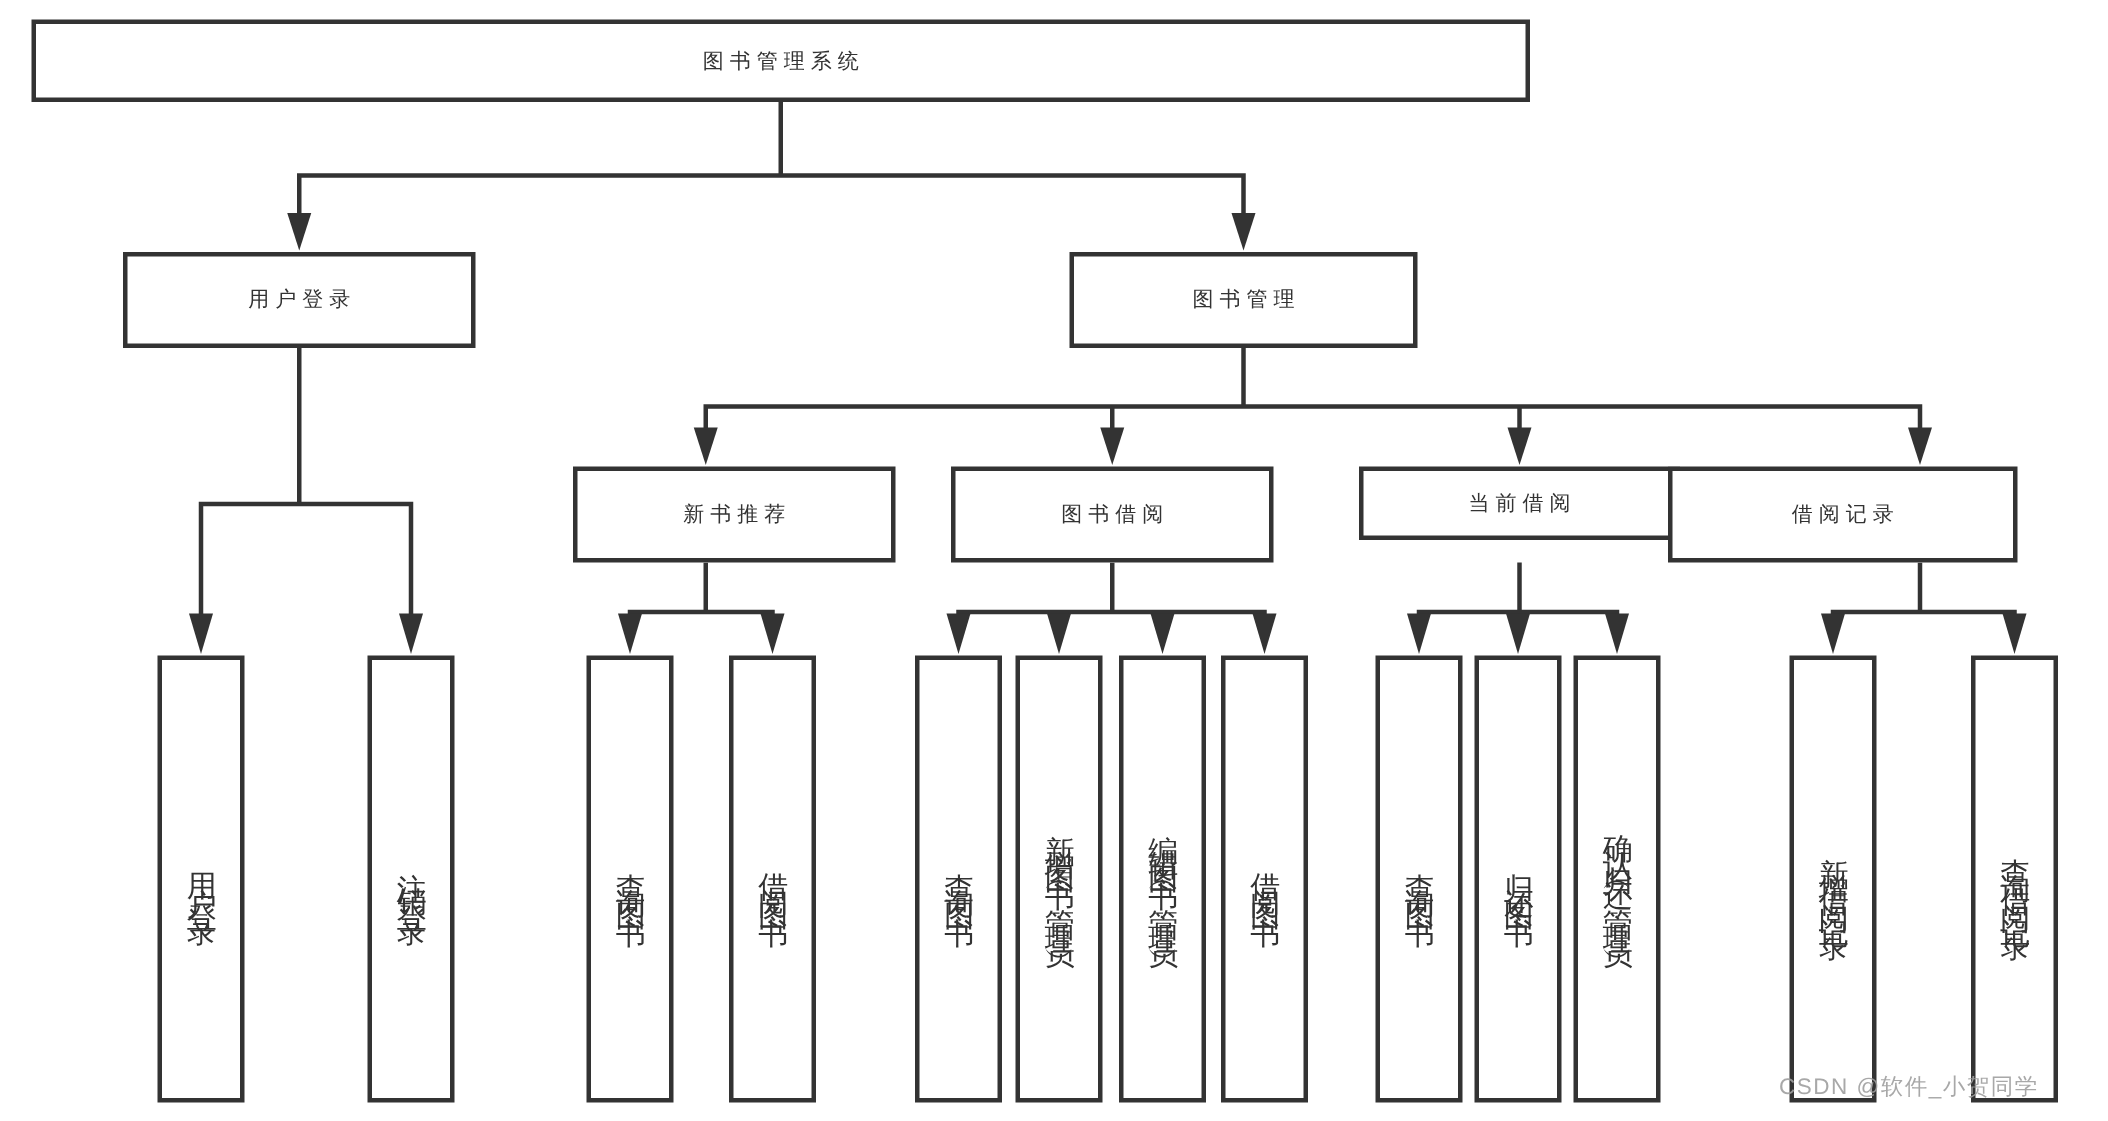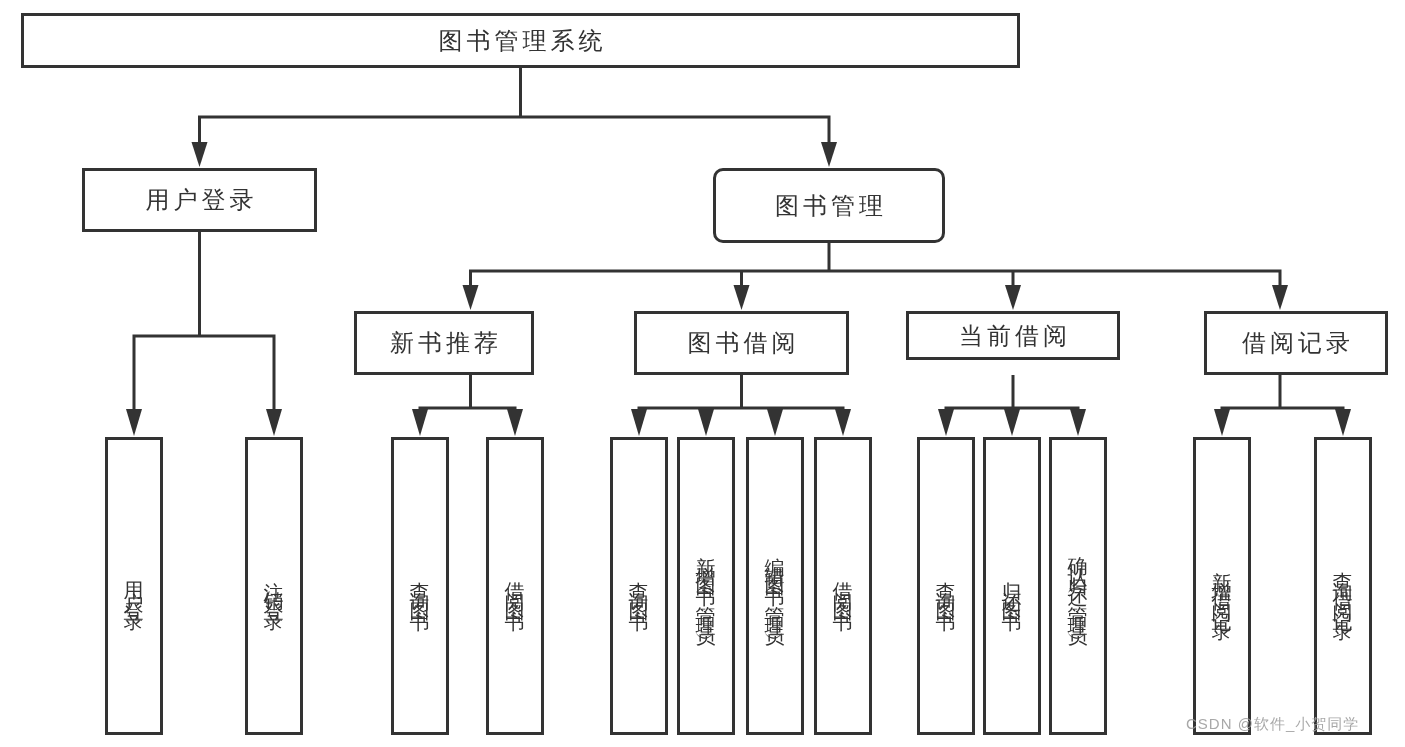--- a/index.html
+++ b/index.html
@@ -26,21 +26,21 @@
     box-sizing: border-box;
     border: 3px solid #333333;
     background: #ffffff;
     color: #333333;
     display: flex;
     align-items: center;
     justify-content: center;
     z-index: 2;
   }
   .h-box {
-    font-size: 24px;
+    font-size: 14px;
     letter-spacing: 4px;
     text-indent: 4px;
     white-space: nowrap;
   }
   .leaf .v-label {
     writing-mode: vertical-rl;
     text-orientation: mixed;
     font-size: 20px;
     letter-spacing: 10px;
     line-height: 1.1;
@@ -110,26 +110,26 @@
       <polygon points="1004,409 1020,409 1012,436"></polygon>
       <polygon points="1070,409 1086,409 1078,436"></polygon>
       <polygon points="1214,409 1230,409 1222,436"></polygon>
       <polygon points="1335,409 1351,409 1343,436"></polygon>
     </g>
   </svg>
 
   <div class="box h-box" style="left:21px; top:13px; width:999px; height:55px;">图书管理系统</div>
 
   <div class="box h-box" style="left:82px; top:168px; width:235px; height:64px;">用户登录</div>
-  <div class="box h-box" style="left:713px; top:168px; width:232px; height:75px;border-radius:10px;">图书管理</div>
+  <div class="box h-box" style="left:713px; top:168px; width:232px; height:64px;">图书管理</div>
 
-  <div class="box h-box" style="left:354px; top:311px; width:180px; height:64px;">新书推荐</div>
+  <div class="box h-box" style="left:382px; top:311px; width:215px; height:64px;">新书推荐</div>
   <div class="box h-box" style="left:634px; top:311px; width:215px; height:64px;">图书借阅</div>
   <div class="box h-box" style="left:906px; top:311px; width:214px; height:49px;">当前借阅</div>
-  <div class="box h-box" style="left:1204px; top:311px; width:184px; height:64px;text-align:center;">借阅记录</div>
+  <div class="box h-box" style="left:1112px; top:311px; width:233px; height:64px;text-align:center;">借阅记录</div>
 
   <div class="box leaf" style="left:105px; top:437px; width:58px; height:298px;">
     <span class="v-label">用户登录</span>
   </div>
   <div class="box leaf" style="left:245px; top:437px; width:58px; height:298px;">
     <span class="v-label">注销登录</span>
   </div>
 
   <div class="box leaf" style="left:391px; top:437px; width:58px; height:298px;">
     <span class="v-label">查询图书</span>

